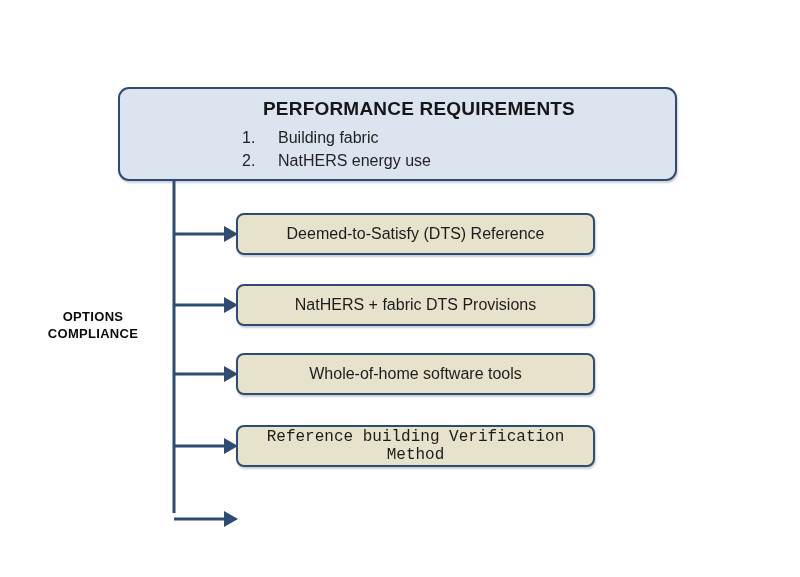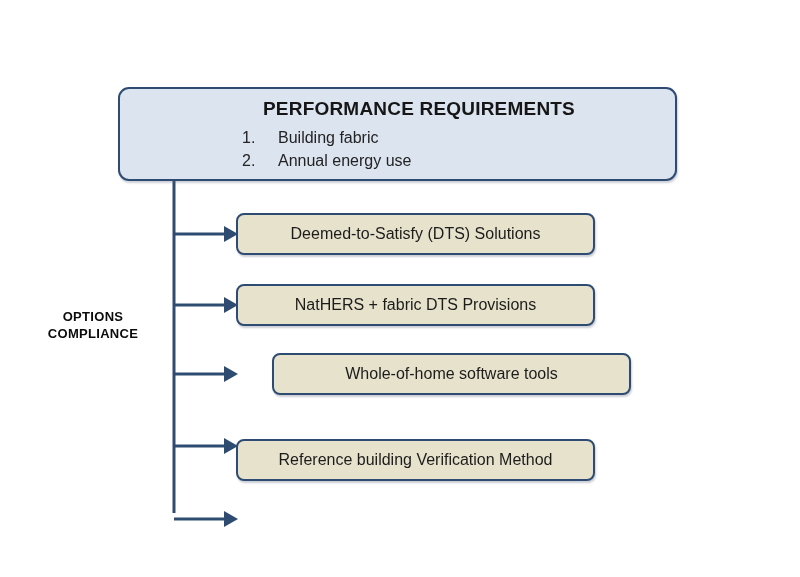--- a/index.html
+++ b/index.html
@@ -126,40 +126,40 @@
     </g>
   </svg>
 
   <div class="header-box">
     <div class="header-title">PERFORMANCE REQUIREMENTS</div>
     <ul class="header-list">
       <li>
         <span class="li-num">1.</span><span>Building fabric</span>
       </li>
       <li>
-        <span class="li-num">2.</span><span>Annual energy use</span>
+        <span class="li-num">2.</span><span>NatHERS energy use</span>
       </li>
     </ul>
   </div>
 
   <div class="side-label">
     <div>OPTIONS</div>
     <div>COMPLIANCE</div>
   </div>
 
   <div class="option-box" style="top:213px;">
-    <span class="option-label">Deemed-to-Satisfy (DTS) Solutions</span>
+    <span class="option-label">Deemed-to-Satisfy (DTS) Reference</span>
   </div>
 
   <div class="option-box" style="top:284px;">
     <span class="option-label">NatHERS + fabric DTS Provisions</span>
   </div>
 
-  <div class="option-box" style="top:353px;margin-left:36px;">
+  <div class="option-box" style="top:353px;">
     <span class="option-label">Whole-of-home software tools</span>
   </div>
 
-  <div class="option-box" style="top:439px;">
+  <div class="option-box" style="top:425px;font-family:Liberation Mono, monospace;">
     <span class="option-label">Reference building Verification Method</span>
   </div>
 
 
 </div>
 
 </body></html>

